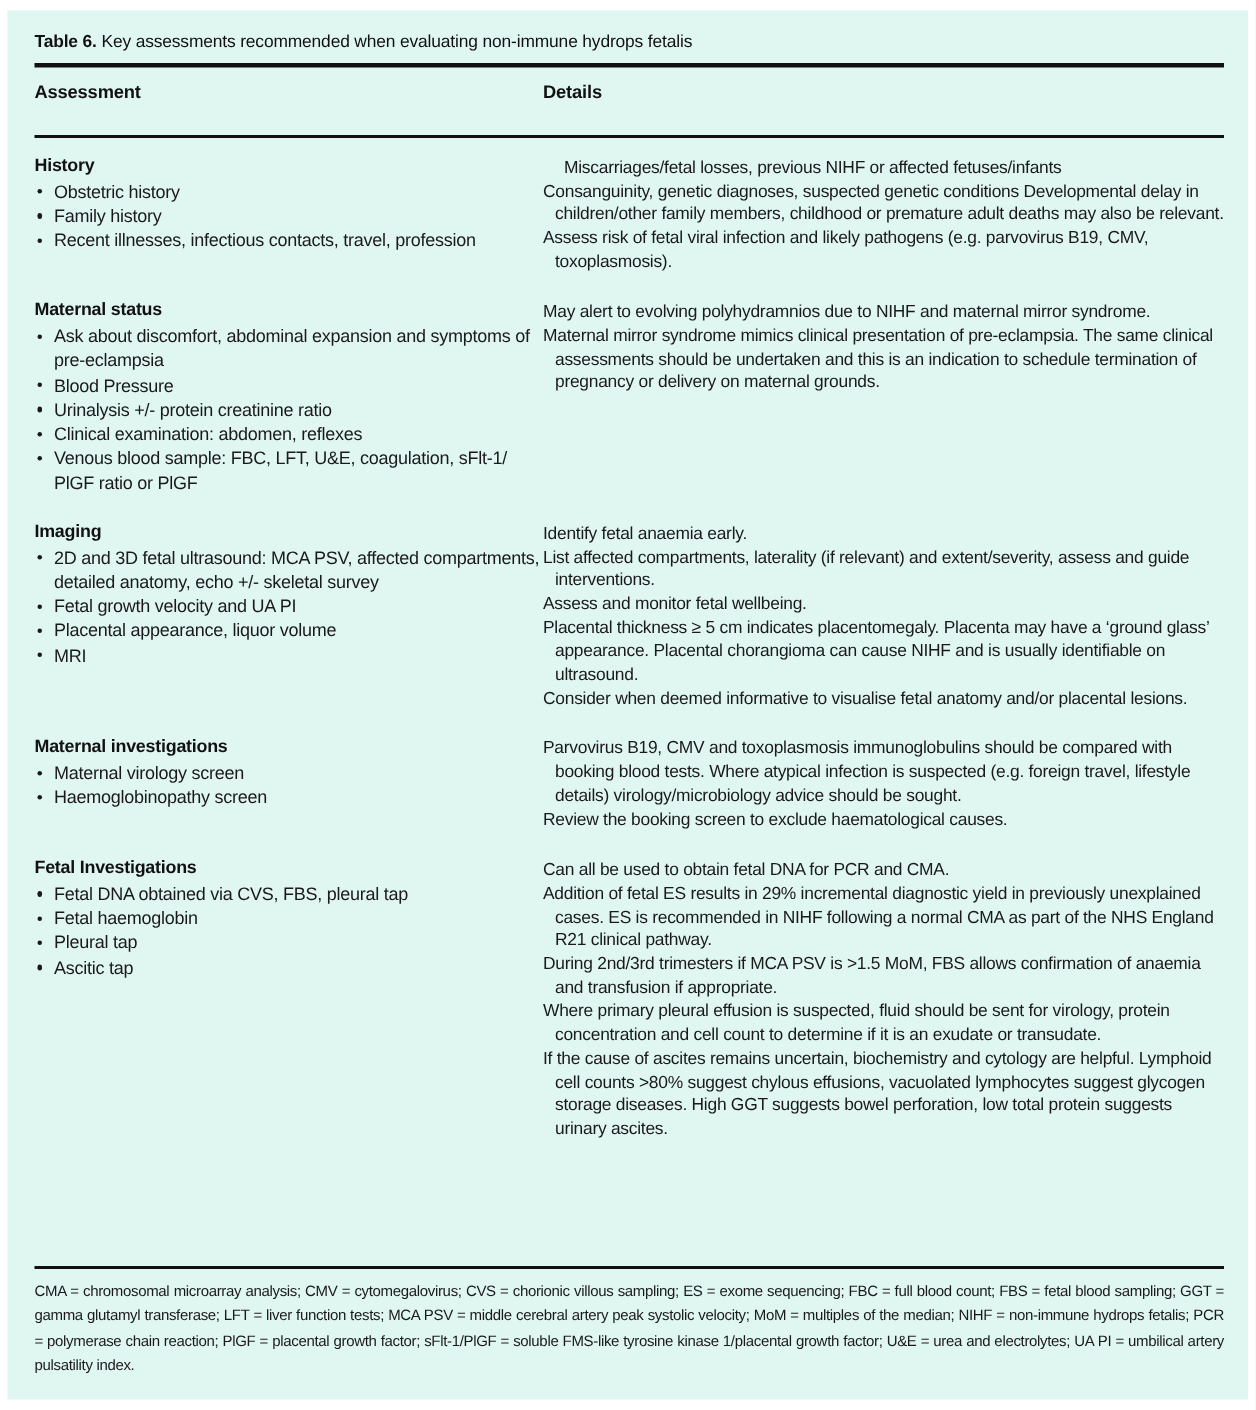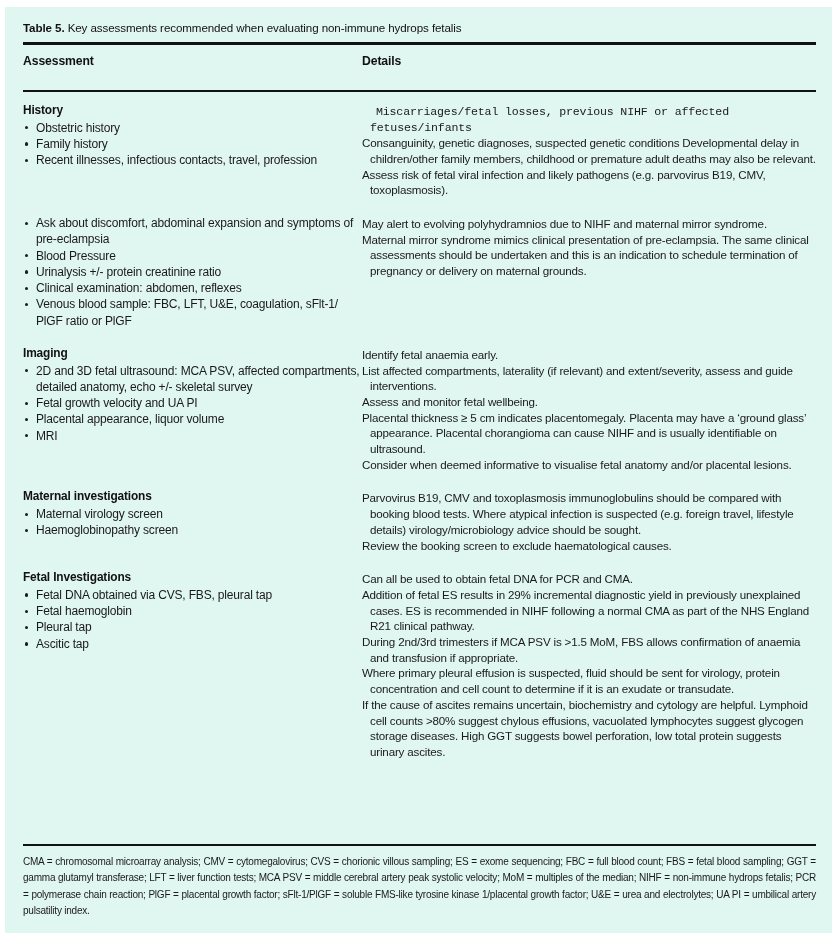--- a/index.html
+++ b/index.html
@@ -140,21 +140,20 @@
     color: #1a1a1a;
     line-height: 1.355;
     letter-spacing: -0.17px;
     margin: 0;
     padding-left: 8px;
     text-indent: -8px;
   }
   .detail-p.extra-indent {
     padding-left: 8px;
     text-indent: 6px;
-    font-family: Liberation Mono, monospace;
   }
 
   
   .gap-sec { height: 17px; }
 
   
   #footnote-block {
     position: absolute;
     left: 18px;
     right: 16px;
@@ -172,21 +171,21 @@
   }
 </style>
 </head>
 <body>
 
 <div id="table-wrap">
 
   <div class="inner">
 
     <div class="caption">
-      <span class="cap-label">Table 5.</span>
+      <span class="cap-label">Table 6.</span>
       <span class="cap-text">Key assessments recommended when evaluating non-immune hydrops fetalis</span>
     </div>
 
     <div class="rule-thick"></div>
 
     <div class="head-row">
       <div class="head-cell col-a">Assessment</div>
       <div class="head-cell col-b">Details</div>
     </div>
 
@@ -207,20 +206,21 @@
           <p class="detail-p extra-indent">Miscarriages/fetal losses, previous NIHF or affected fetuses/infants</p>
           <p class="detail-p">Consanguinity, genetic diagnoses, suspected genetic conditions Developmental delay in children/other family members, childhood or premature adult deaths may also be relevant.</p>
           <p class="detail-p">Assess risk of fetal viral infection and likely pathogens (e.g. parvovirus B19, CMV, toxoplasmosis).</p>
         </div>
       </div>
 
       <div class="gap-sec"></div>
 
       <div class="section">
         <div class="sec-left">
+          <div class="sec-title">Maternal status</div>
           <ul class="bullets">
             <li>Ask about discomfort, abdominal expansion and symptoms of pre-eclampsia</li>
             <li>Blood Pressure</li>
             <li>Urinalysis +/- protein creatinine ratio</li>
             <li>Clinical examination: abdomen, reflexes</li>
             <li>Venous blood sample: FBC, LFT, U&amp;E, coagulation, sFlt-1/ PlGF ratio or PlGF</li>
           </ul>
         </div>
         <div class="sec-right">
           <p class="detail-p">May alert to evolving polyhydramnios due to NIHF and maternal mirror syndrome.</p>

